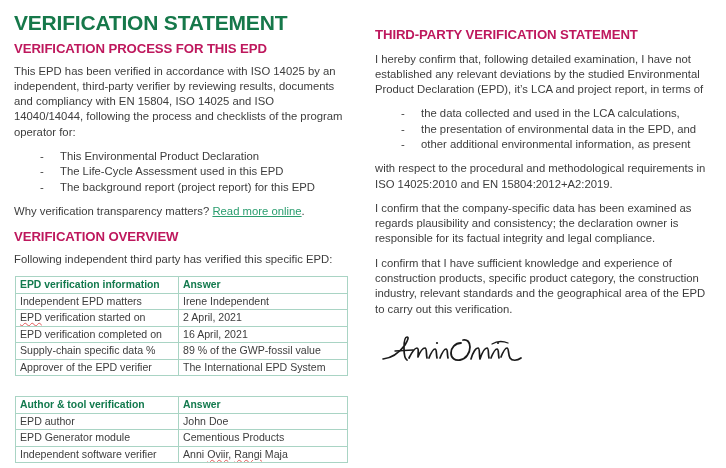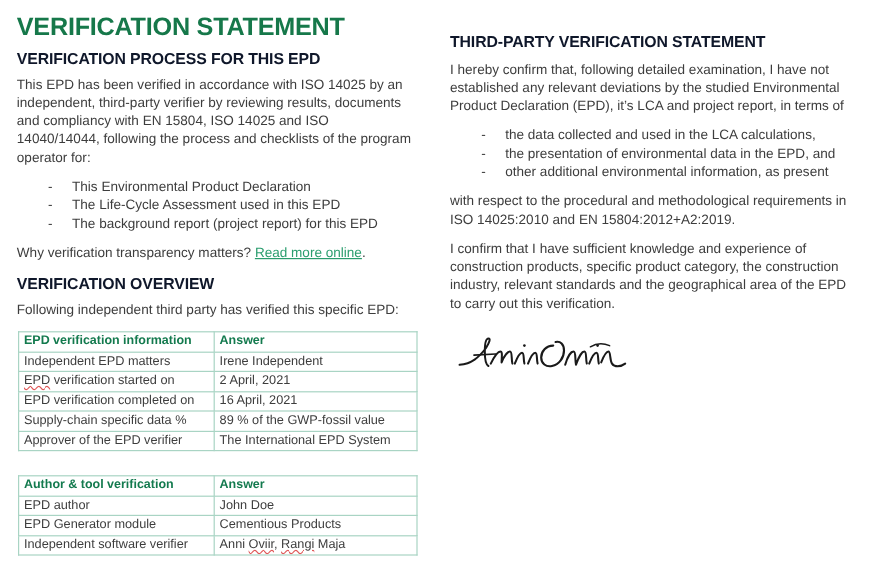--- a/index.html
+++ b/index.html
@@ -35,21 +35,21 @@
     font-size: 21px;
     font-weight: bold;
     color: #16784a;
     margin: 2px 0 8px 0;
     letter-spacing: -0.2px;
     line-height: 1.05;
   }
   h2.section-title {
     font-size: 13.2px;
     font-weight: bold;
-    color: #0f172a;
+    color: #be185d;
     margin: 0 0 7px 0;
     letter-spacing: -0.1px;
     line-height: 1.1;
   }
   h2.section-title.spaced {
     margin-top: 11px;
   }
   .col-right h2.section-title {
     margin-bottom: 9px;
   }
@@ -223,20 +223,21 @@
     <p class="body-text">I hereby confirm that, following detailed examination, I have not established any relevant deviations by the studied Environmental Product Declaration (EPD), it’s LCA and project report, in terms of</p>
 
     <ul class="dash-list">
       <li>the data collected and used in the LCA calculations,</li>
       <li>the presentation of environmental data in the EPD, and</li>
       <li>other additional environmental information, as present</li>
     </ul>
 
     <p class="body-text">with respect to the procedural and methodological requirements in ISO 14025:2010 and EN 15804:2012+A2:2019.</p>
 
+    <p class="body-text">I confirm that the company-specific data has been examined as regards plausibility and consistency; the declaration owner is responsible for its factual integrity and legal compliance.</p>
 
     <p class="body-text">I confirm that I have sufficient knowledge and experience of construction products, specific product category, the construction industry, relevant standards and the geographical area of the EPD to carry out this verification.</p>
 
 
     <div class="signature">
       <svg width="150" height="40" viewBox="0 0 150 40" aria-hidden="true">
         <g fill="none" stroke="#1a1a1a" stroke-linecap="round" stroke-linejoin="round">
           <path d="M4 28 C14 27, 20 22, 26 14 C29 9, 30 6, 28 6 C26 6, 25 11, 25 17 C25 23, 26 28, 28 29" stroke-width="1.7"></path>
           <path d="M16 20 L34 19" stroke-width="1.4"></path>
           <path d="M30 27 C33 21, 36 17, 38 17 C40 17, 39 22, 39 26 C41 21, 44 17, 46 17 C48 17, 47 23, 48 27" stroke-width="1.7"></path>

